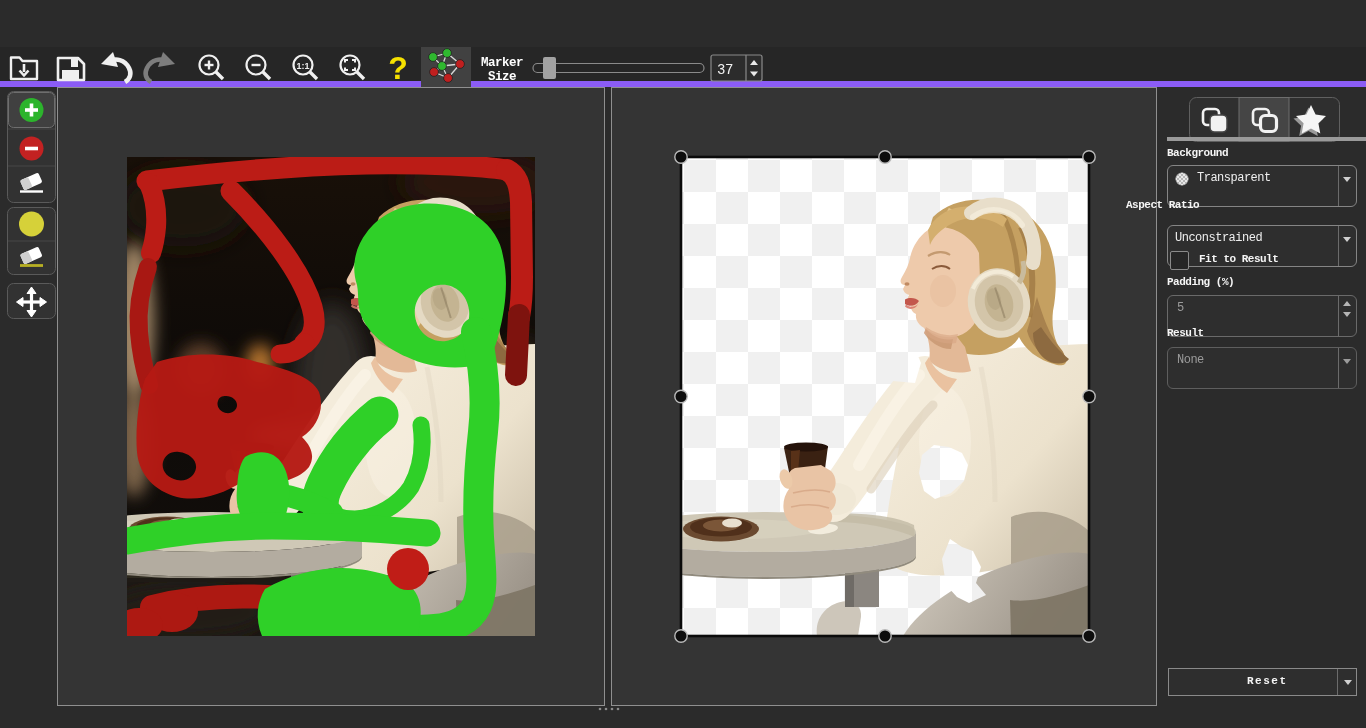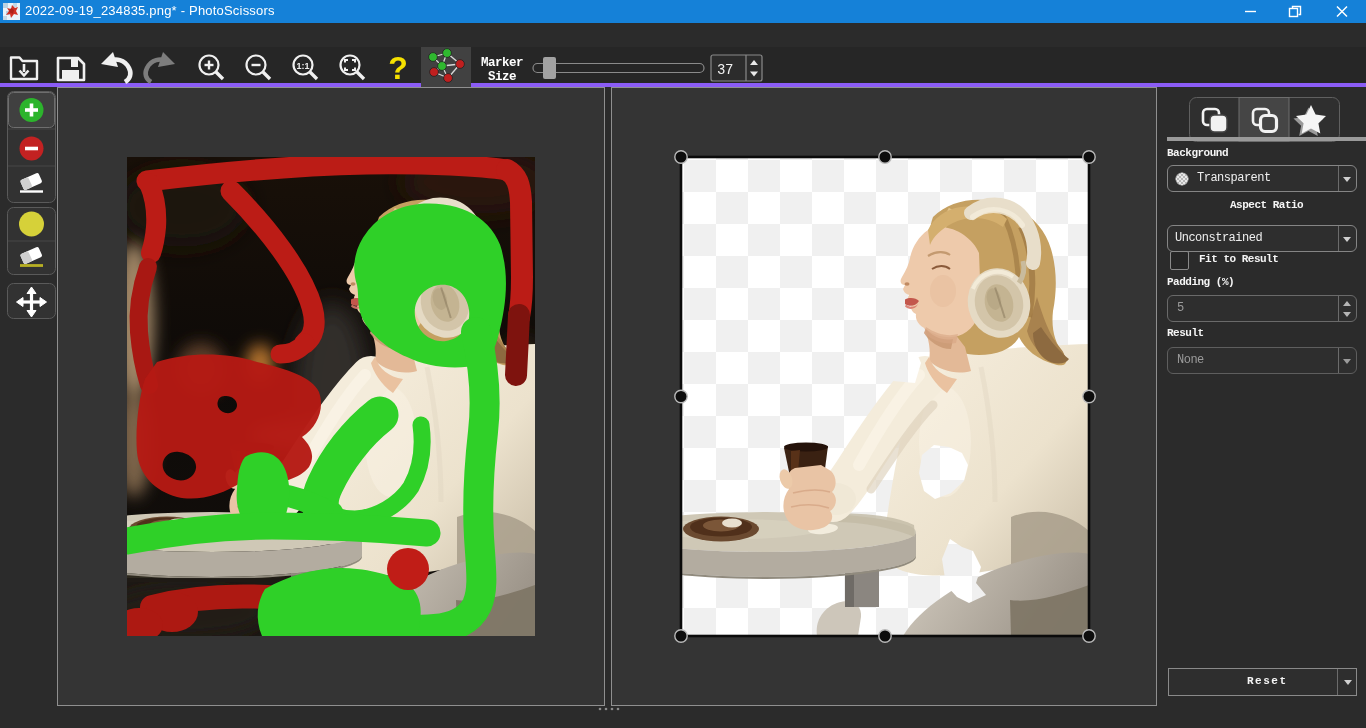--- a/index.html
+++ b/index.html
@@ -7,29 +7,29 @@
     font-family:"Liberation Sans", sans-serif; }
   .abs { position:absolute; }
   #win { position:relative; width:1366px; height:728px; }
   
   #titlebar { position:absolute; left:0; top:0; width:1366px; height:23px; background:#1581d8; }
   #titletext { position:absolute; left:25px; top:3px; color:#fff; font-size:13px; letter-spacing:0.2px; }
   
   #menubar { position:absolute; left:0; top:23px; width:1366px; height:24px; background:#2d2d2d; border-bottom:1px solid #1e1e1e; }
   .menuitem { position:absolute; top:4px; color:#e6e6e6; font-size:13px; }
   
-  #toolbar { position:absolute; left:0; top:47px; width:1366px; height:40px; background:#262626; border-bottom:4px solid #8b5cf6; }
+  #toolbar { position:absolute; left:0; top:47px; width:1366px; height:40px; background:#262626; border-bottom:6px solid #8b5cf6; }
   
   #main { position:absolute; left:0; top:87px; width:1366px; height:641px; background:#2b2b2b; }
   .panel { position:absolute; top:0; height:619px; background:#343434; border:1px solid #8f8f8f; }
   #lpanel { left:57px;  width:548px; }
   #rpanel { left:611px; width:546px; }
   
   .lbl { position:absolute; color:#f5f5f5; font-family:"Liberation Mono", monospace; font-weight:bold; font-size:11px; letter-spacing:-0.5px; }
-  .combo { position:absolute; left:1167px; width:190px; height:27px; background:#2e2e2e; border:1px solid #858585; border-radius:6px; }
+  .combo { position:absolute; left:1167px; width:190px; height:42px; background:#2e2e2e; border:1px solid #858585; border-radius:6px; }
   .combo .txt { position:absolute; top:5px; color:#efefef; font-family:"Liberation Mono", monospace; font-size:12px; letter-spacing:-0.5px; }
   .combo .sep { position:absolute; right:17px; top:0; width:1px; height:100%; background:#6b6b6b; }
   .arrowdn { position:absolute; right:5px; top:11px; width:0; height:0; border-left:4.5px solid transparent; border-right:4.5px solid transparent; border-top:5px solid #cfcfcf; }
 </style>
 </head>
 <body>
 <div id="win">
   <svg width="0" height="0" style="position:absolute">
     <defs>
       <linearGradient id="shirtg" x1="0" y1="0" x2="1" y2="1">
@@ -110,38 +110,20 @@
           <path d="M296,126 A29,33 0 0 1 338,124" stroke="#f3ebd8" stroke-width="4" fill="none"></path>
           <line x1="318" y1="130" x2="320" y2="162" stroke="#8a7a5e" stroke-width="2" opacity="0.55"></line>
         </g>
         <path d="M342,104 C344,112 342,120 338,126" stroke="#c9bb9d" stroke-width="5" fill="none"></path>
 
         <path d="M290,56 C308,42 332,46 344,64 C352,76 355,92 352,106" stroke="#e8deca" stroke-width="14" fill="none" stroke-linecap="round"></path>
         <path d="M292,60 C308,48 330,52 341,68" stroke="#f4ecdb" stroke-width="6" fill="none" opacity="0.8" stroke-linecap="round"></path>
       </g>
     </defs>
   </svg>
-  <div id="titlebar">
-    <svg class="abs" style="left:3px;top:3px" width="17" height="17">
-      <rect x="0" y="0" width="17" height="17" fill="#e9f3fa"></rect>
-      <rect x="0" y="0" width="5" height="5" fill="#bcd2e2"></rect>
-        <rect x="10" y="0" width="4" height="4" fill="#c4d8e6"></rect>
-      <rect x="3" y="8" width="4" height="4" fill="#bcd2e2"></rect>
-        <rect x="0" y="13" width="4" height="4" fill="#c4d8e6"></rect>
-      <path d="M9,2 L12,5 L15,4 L13,8 L15,12 L11,11 L8,15 L7,11 L3,12 L6,8 L4,5 L8,6 Z" fill="#d03024"></path>
-      <path d="M8,5 L11,7 L10,11 L6,9 Z" fill="#b02018"></path>
-    </svg>
-    <div id="titletext">2022-09-19_234835.png* - PhotoScissors</div>
-    <svg class="abs" style="left:1228px;top:0" width="138" height="23">
-      <line x1="17" y1="11.5" x2="28" y2="11.5" stroke="#fff" stroke-width="1.4"></line>
-      <rect x="61.5" y="8.5" width="8" height="8" fill="none" stroke="#fff" stroke-width="1.4"></rect>
-      <path d="M64.5,8.5 v-2 h8 v8 h-2" fill="none" stroke="#fff" stroke-width="1.4"></path>
-      <path d="M109,6.5 l10,10 m0,-10 l-10,10" stroke="#fff" stroke-width="1.5"></path>
-    </svg>
-  </div>
   <div id="toolbar">
   <svg width="1366" height="40" style="position:absolute;left:0;top:0">
 
     <g stroke="#f0f0f0" fill="none" stroke-width="2.4" stroke-linejoin="round">
       <path d="M11,13 v-2.5 h8.5 l3,3.5 h14.5 v18 h-26 z"></path>
       <line x1="24" y1="17" x2="24" y2="25" stroke-width="2.6"></line>
       <path d="M19.5,23.5 L24,28.5 L28.5,23.5" fill="none" stroke-width="2.6"></path>
     </g>
 
     <g>
@@ -387,21 +369,21 @@
                 <rect width="2" height="2" fill="#b5b5b5"></rect>
                 <rect x="2" y="2" width="2" height="2" fill="#b5b5b5"></rect>
           </pattern>
             </defs>
           <circle cx="7" cy="7" r="6.5" fill="url(#chk)"></circle>
         </svg>
         <div class="txt" style="left:29px;">Transparent</div>
         <div class="sep"></div>
           <div class="arrowdn"></div>
       </div>
-      <div class="lbl" style="left:1230px;top:112px;">Aspect Ratio</div>
+      <div class="lbl" style="left:1126px;top:112px;">Aspect Ratio</div>
       <div class="combo" style="top:138px;padding-left:43px;">
         <div class="txt" style="left:7px;">Unconstrained</div>
         <div class="sep"></div>
           <div class="arrowdn"></div>
       </div>
       <div class="abs" style="left:1170px;top:164px;width:19px;height:19px;background:#262626;border:1px solid #8a8a8a;border-radius:2px"></div>
       <div class="lbl" style="left:1199px;top:166px;">Fit to Result</div>
       <div class="lbl" style="left:1167px;top:189px;">Padding (%)</div>
       <div class="combo" style="top:208px;border-color:#6a6a6a;">
         <div class="txt" style="left:9px;color:#9b9b9b;">5</div>

